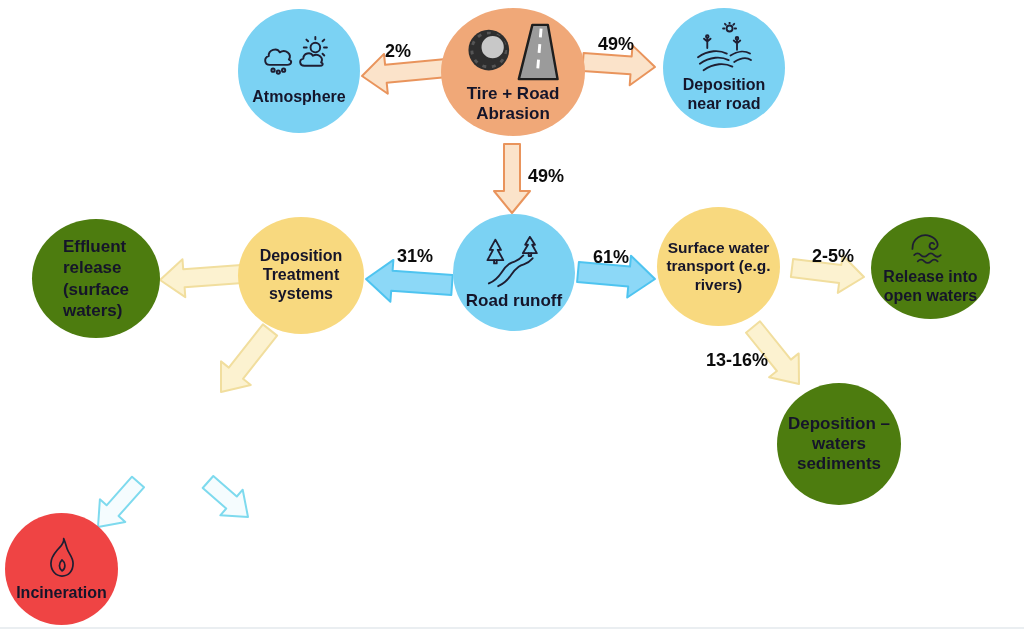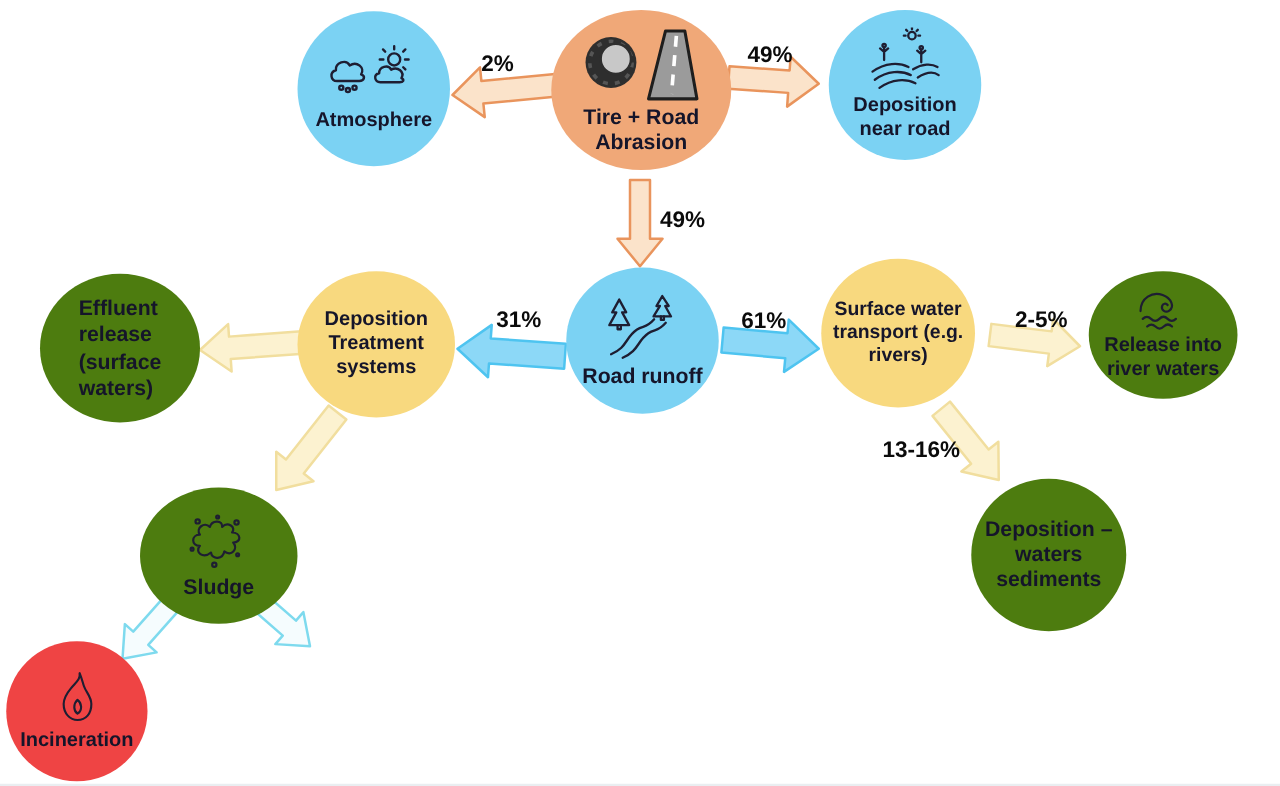--- a/index.html
+++ b/index.html
@@ -136,36 +136,20 @@
 systems</div>
   </div>
 
   <div class="node pale leftalign" style="left:32px;top:219px;width:128px;height:119px;">
     <div class="nlabel">Effluent
 release
 (surface
 waters)</div>
   </div>
 
-  <div class="node pale fs17" style="left:112px;top:390px;width:126px;height:109px;">
-    <span class="nicon">
-      <svg width="56" height="48" viewBox="0 0 62 54">
-        <g class="ic" stroke-width="2.1">
-          <path d="M23 13 C25 6 35 7 34 13 C39 8 47 13 43 18 C51 18 52 27 44 27 C49 33 42 40 36 35 C35 42 25 43 24 36 C17 42 9 36 14 30 C6 30 6 20 14 20 C10 14 18 8 23 13 Z"></path>
-          <circle cx="12" cy="8" r="1.9"></circle>
-            <circle cx="30" cy="4" r="1.3"></circle>
-            <circle cx="47" cy="9" r="1.9"></circle>
-          <circle cx="7" cy="33" r="1.3"></circle>
-            <circle cx="27" cy="47" r="1.9"></circle>
-            <circle cx="48" cy="38" r="1.3"></circle>
-        </g>
-      </svg>
-    </span>
-    <div class="nlabel">Sludge</div>
-  </div>
 
   <div class="node purple" style="left:5px;top:513px;width:113px;height:112px;">
     <span class="nicon">
       <svg width="36" height="46" viewBox="0 0 42 54">
         <g class="ic" stroke="#3b2b44" stroke-width="2.1">
           <path d="M23 3 C24 9 19 12 15 17 C10 23 8 27 8 32 C8 41 14 47 21 47 C29 47 34 41 34 32 C34 25 29 21 27 15 C26 12 25 8 23 3 Z"></path>
           <path d="M21 28 C17 32 17 38 21 41 C26 38 25 31 21 28 Z"></path>
         </g>
       </svg>
     </span>
@@ -183,21 +167,21 @@
     <span class="nicon">
       <svg width="46" height="36" viewBox="0 0 52 40">
         <g class="ic" stroke-width="2">
           <path d="M5 21 C5 9 16 3 25 6.5 C33 9.5 36 17 31 20.5 C27.5 23 23.5 20 24.5 16.5 C25.2 14 28 13.5 29.5 15.5"></path>
           <path d="M7 28 C9.5 25.5 12 25.5 14.5 28 C17 30.5 19.5 30.5 22 28 C24.5 25.5 27 25.5 29.5 28 C32 30.5 34.5 30.5 37 28"></path>
           <path d="M11 35 C13.5 32.5 16 32.5 18.5 35 C21 37.5 23.5 37.5 26 35 C28.5 32.5 31 32.5 33.5 35"></path>
         </g>
       </svg>
     </span>
     <div class="nlabel">Release into
-river waters</div>
+open waters</div>
   </div>
 
   <div class="node pale fs17" style="left:777px;top:383px;width:124px;height:122px;">
     <div class="nlabel">Deposition –
 waters
 sediments</div>
   </div>
 
   <div class="pct" style="left:398px;top:51px;">2%</div>
   <div class="pct" style="left:616px;top:44px;">49%</div>

